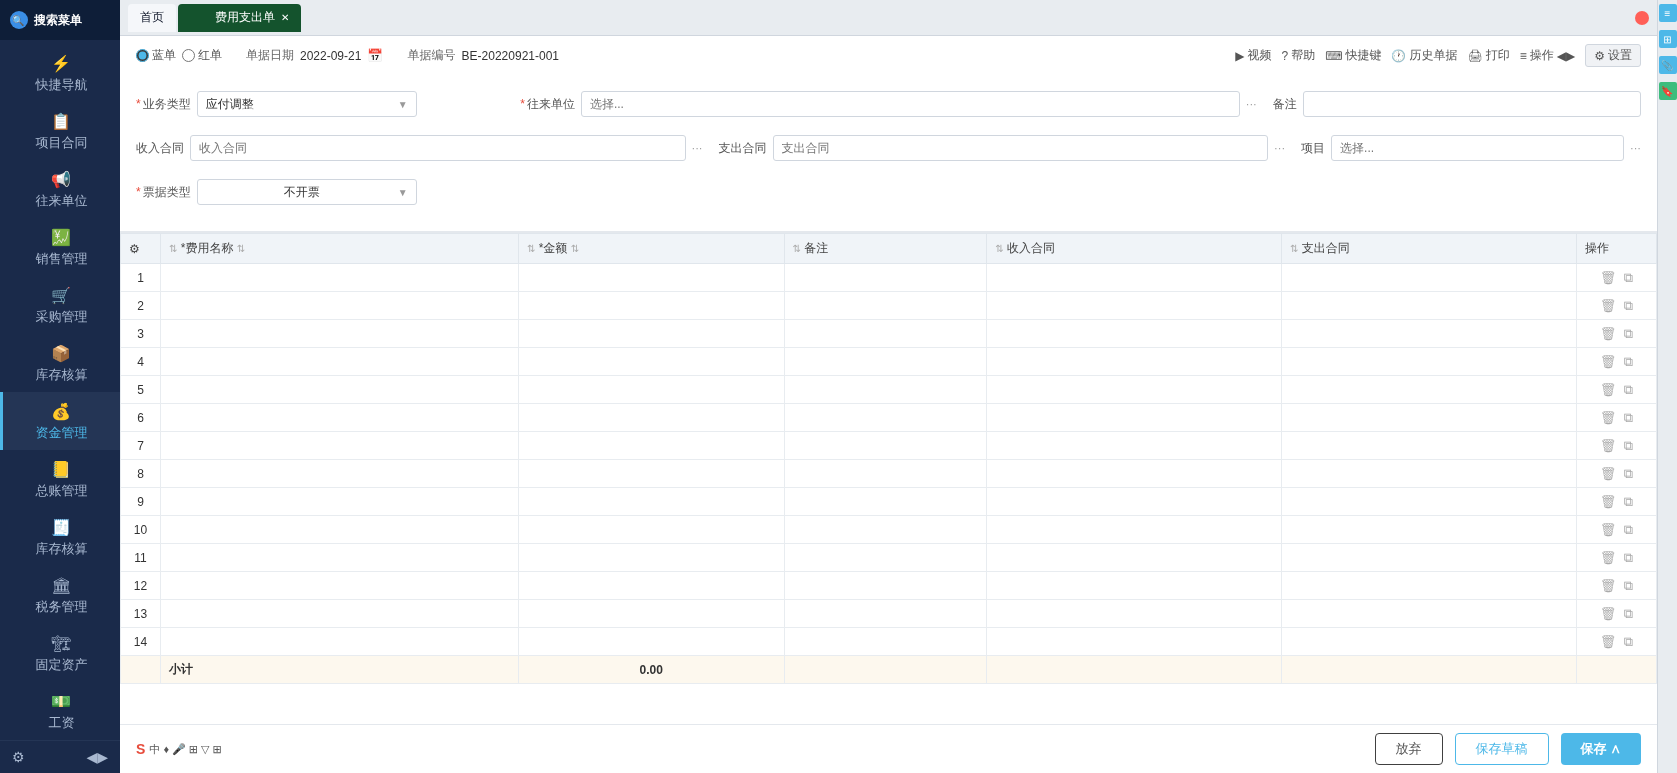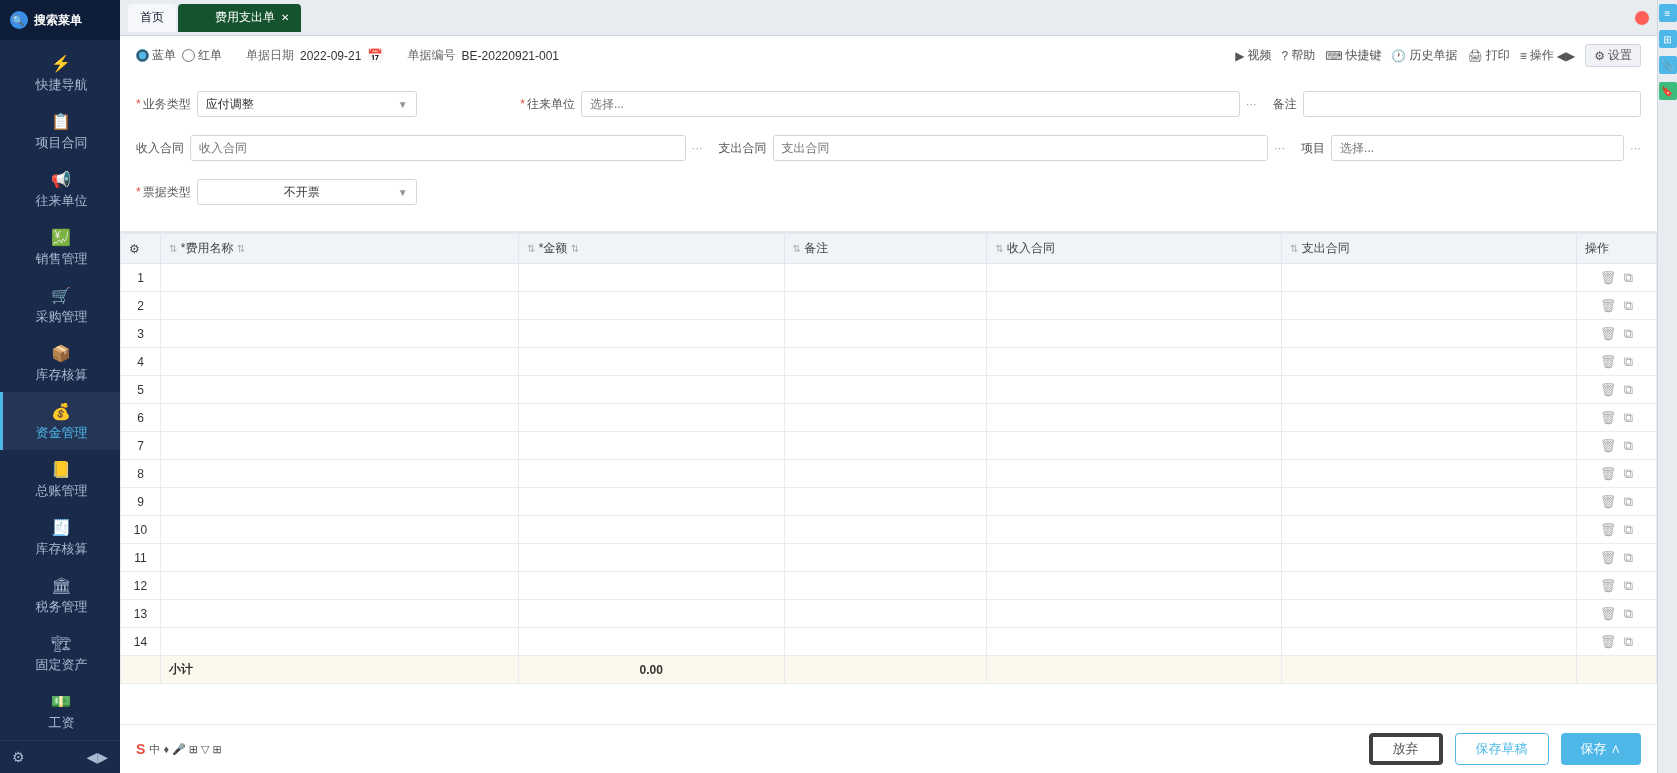--- a/index.html
+++ b/index.html
@@ -236,31 +236,32 @@
     .btn {
       height: 32px;
       padding: 0 20px;
       border-radius: 4px;
       font-size: 13px;
       cursor: pointer;
       border: none;
     }
     .btn-default {
       background: white;
-      border: 4px solid #404040;
+      border: 1px solid #404040;
       color: #555;
     }
     .btn-secondary {
       background: white;
       border: 1px solid #4db8e8;
       color: #4db8e8;
     }
     .btn-primary {
       background: #4db8e8;
       color: white;
+      font-weight: bold;
     }
 
     
     .right-panel {
       width: 20px;
       background: #e8ecf0;
       border-left: 1px solid #d0d6de;
       display: flex;
       flex-direction: column;
       align-items: center;

